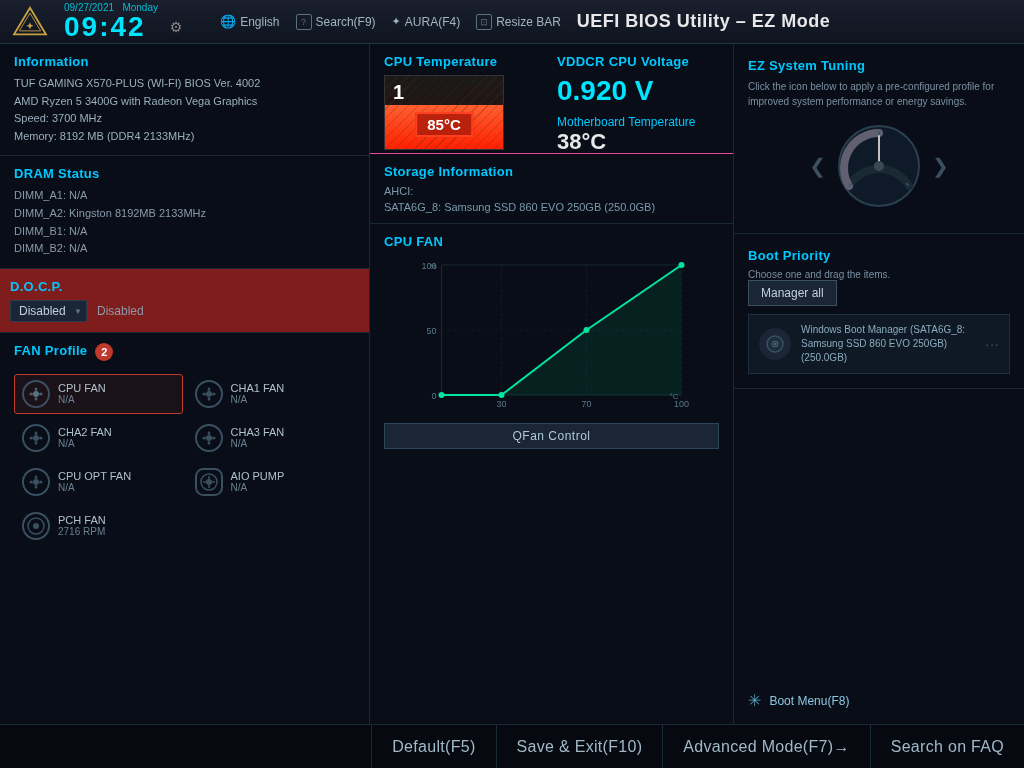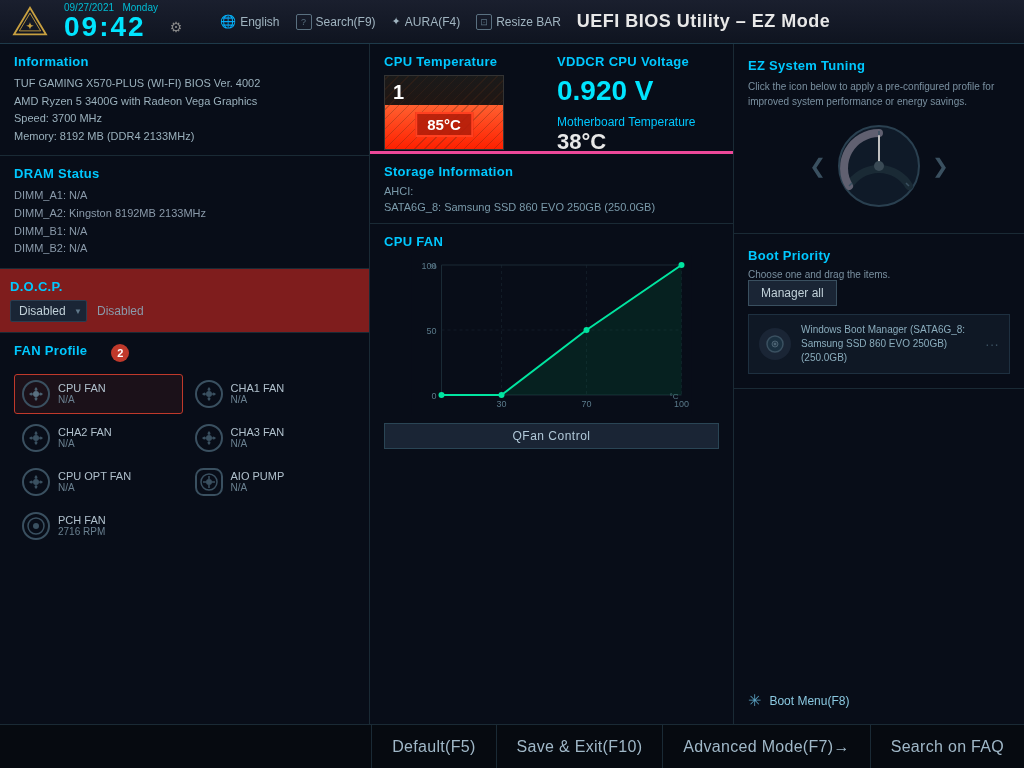--- a/index.html
+++ b/index.html
@@ -212,22 +212,22 @@
 
     
     .fan-section {
       padding: 10px 14px;
       background: #080d18;
       flex: 1;
     }
 
     .fan-profile-header {
       display: flex;
-      align-items: center;
-      gap: 24px;
+      align-items: flex-start;
+      gap: 8px;
       margin-bottom: 10px;
     }
 
     .fan-profile-num {
       background: #c0392b;
       color: white;
       font-size: 11px;
       font-weight: bold;
       width: 18px;
       height: 18px;
@@ -287,21 +287,21 @@
       flex: 1;
       display: flex;
       flex-direction: column;
       border-right: 1px solid #1a2a35;
     }
 
     
     .cpu-temp-area {
       display: flex;
       padding: 10px 14px;
-      border-bottom: 3px solid #ec4899;
+      border-bottom: 1px solid #ec4899;
       gap: 11px;
       background: #080d18;
       height: 110px;
     }
 
     .cpu-temp-section { flex: 1; }
     .vddcr-section { flex: 1; }
 
     .voltage-big {
       font-size: 28px;

